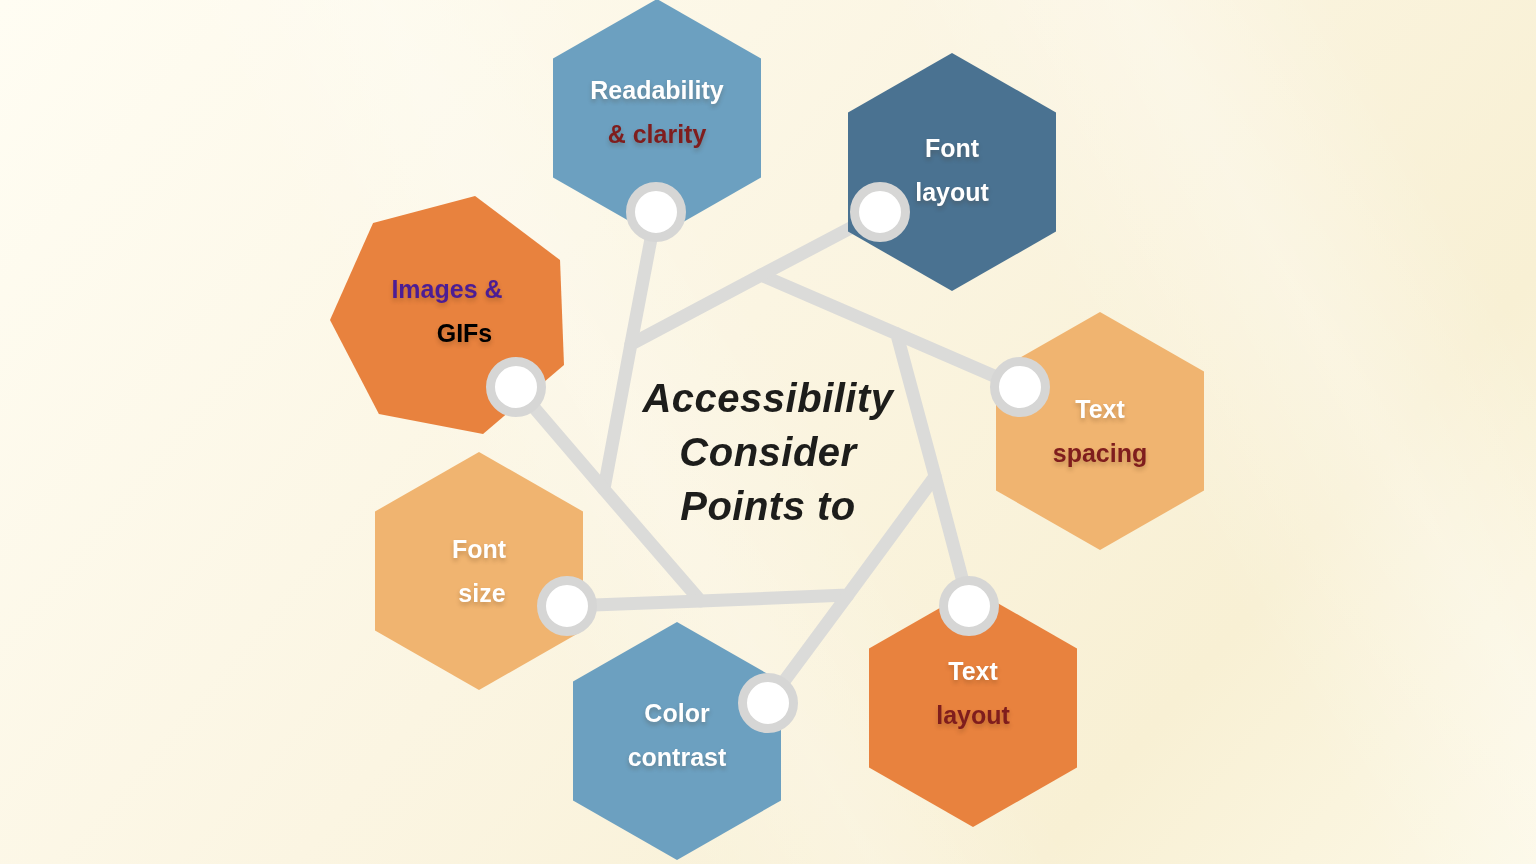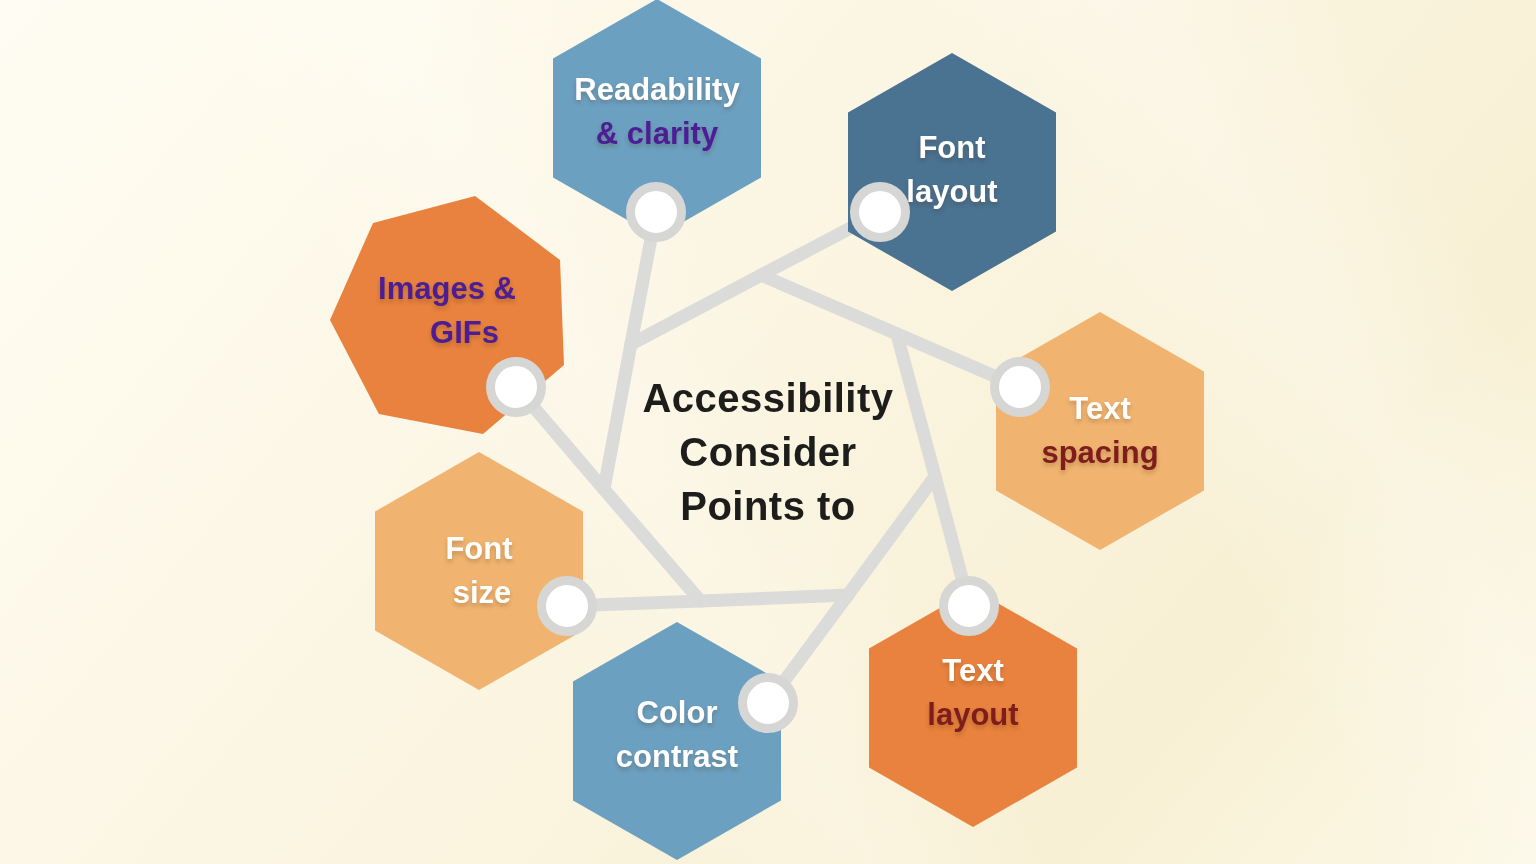--- a/index.html
+++ b/index.html
@@ -28,42 +28,42 @@
     clip-path:polygon(62% 0%,98.3% 26.9%,100% 71%,65.4% 100%,20.9% 91.6%,0% 52.1%,18.4% 11.3%);
   }
   .shape-readability{left:553px;top:-1px;padding-bottom:13px;}
   .shape-font-family{left:848px;top:53px;padding-bottom:4px;}
   .shape-text-spacing{left:996px;top:312px;}
   .shape-text-layout{left:869px;top:589px;padding-bottom:30px;}
   .shape-color-contrast{left:573px;top:622px;padding-bottom:12px;}
   .shape-font-size{left:375px;top:452px;}
   .shape-images{left:330px;top:196px;padding-bottom:8px;}
   .shape-label{
-    font-size:31px;font-weight:700;color:#ffffff;line-height:44px;
+    font-size:25px;font-weight:700;color:#ffffff;line-height:44px;
     white-space:nowrap;text-align:center;
     text-shadow:0 3px 4px rgba(70,45,15,.25);
   }
   .node-circle{
     position:absolute;width:60px;height:60px;border-radius:50%;
     background:#ffffff;border:9px solid #d6d6d5;box-sizing:border-box;
     transform:translate(-50%,-50%);
   }
   .nc-readability{left:656px;top:212px;}
   .nc-font-family{left:880px;top:212px;}
   .nc-text-spacing{left:1020px;top:387px;}
   .nc-text-layout{left:969px;top:606px;}
   .nc-color-contrast{left:768px;top:703px;}
   .nc-font-size{left:567px;top:606px;}
   .nc-images{left:516px;top:387px;}
   .center-title{
     position:absolute;left:768px;top:452px;transform:translate(-50%,-50%);
     text-align:center;font-size:40px;font-weight:700;line-height:54px;
     color:#1d1d1b;letter-spacing:.5px;white-space:nowrap;
   }
-  .center-title span{display:block;}
+  .center-title span{display:block;font-style:italic;}
 </style>
 </head>
 <body>
 
 <div class="stage">
 
   <svg class="network" viewBox="0 0 1536 864" aria-hidden="true">
     <g id="network-g" fill="none" stroke="#DBDBD9" stroke-width="13" stroke-linejoin="round" stroke-linecap="round">
       <path d="M847.8,595.1 L700.5,601 L603.9,489.3 L630.9,344.3 L761.2,275.1 L896.7,333.7 L935.1,476.3 Z"></path>
       <line x1="847.8" y1="595.1" x2="768" y2="703"></line>
@@ -71,21 +71,21 @@
       <line x1="603.9" y1="489.3" x2="516.5" y2="387.1"></line>
       <line x1="630.9" y1="344.3" x2="656" y2="212.5"></line>
       <line x1="761.2" y1="275.1" x2="880" y2="212.5"></line>
       <line x1="896.7" y1="333.7" x2="1019.5" y2="387.1"></line>
       <line x1="935.1" y1="476.3" x2="969.4" y2="606"></line>
     </g>
   </svg>
 
   <div class="shape hex shape-readability" style="background: rgb(108, 160, 192);">
     <span class="shape-label" style="color: rgb(255, 255, 255);">Readability</span>
-    <span class="shape-label" style="color: #4c1d95;">&amp; clarity</span>
+    <span class="shape-label" style="color: #7f1d1d;">&amp; clarity</span>
   </div>
 
   <div class="shape hex shape-font-family" style="background: rgb(74, 114, 145);">
     <span class="shape-label" style="color: rgb(255, 255, 255);">Font</span>
     <span class="shape-label" style="color: rgb(255, 255, 255);">layout</span>
   </div>
 
   <div class="shape hex shape-text-spacing" style="background: rgb(240, 180, 112);">
     <span class="shape-label" style="color: rgb(255, 255, 255);">Text</span>
     <span class="shape-label" style="color: #7f1d1d;">spacing</span>
@@ -101,21 +101,21 @@
     <span class="shape-label" style="color: rgb(255, 255, 255);">contrast</span>
   </div>
 
   <div class="shape hex shape-font-size" style="background: rgb(240, 180, 112);">
     <span class="shape-label" style="color: rgb(255, 255, 255);">Font</span>
     <span class="shape-label" style="color: rgb(255, 255, 255); margin-left: 6px;">size</span>
   </div>
 
   <div class="shape hept shape-images" style="background: rgb(232, 130, 62);">
     <span class="shape-label" style="color: #4c1d95;">Images &amp;</span>
-    <span class="shape-label" style="color: #4c1d95; margin-left: 35px;">GIFs</span>
+    <span class="shape-label" style="color: #000000; margin-left: 35px;">GIFs</span>
   </div>
 
   <div class="node-circle nc-readability" style="border-color: rgb(214, 214, 213); background: rgb(255, 255, 255);"></div>
   <div class="node-circle nc-font-family" style="border-color: rgb(214, 214, 213); background: rgb(255, 255, 255);"></div>
   <div class="node-circle nc-text-spacing" style="border-color: rgb(214, 214, 213); background: rgb(255, 255, 255);"></div>
   <div class="node-circle nc-text-layout" style="border-color: rgb(214, 214, 213); background: rgb(255, 255, 255);"></div>
   <div class="node-circle nc-color-contrast" style="border-color: rgb(214, 214, 213); background: rgb(255, 255, 255);"></div>
   <div class="node-circle nc-font-size" style="border-color: rgb(214, 214, 213); background: rgb(255, 255, 255);"></div>
   <div class="node-circle nc-images" style="border-color: rgb(214, 214, 213); background: rgb(255, 255, 255);"></div>
 

